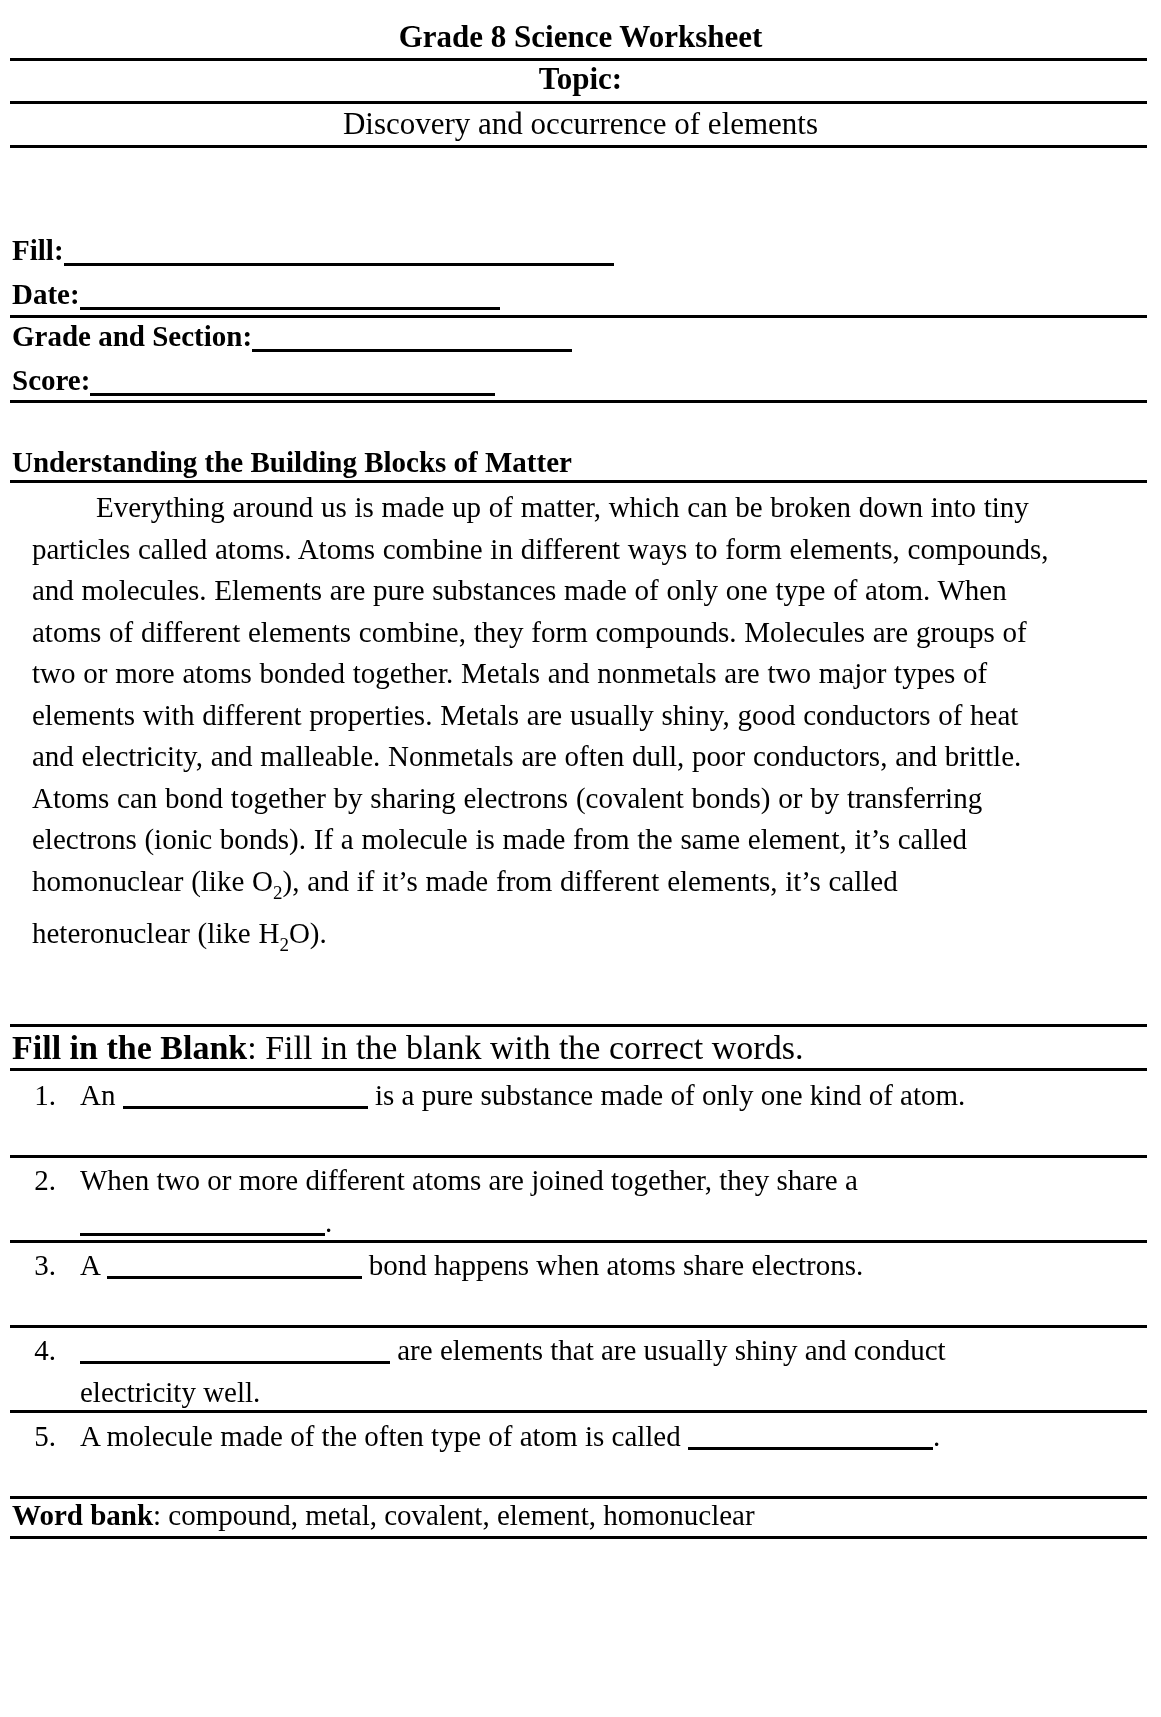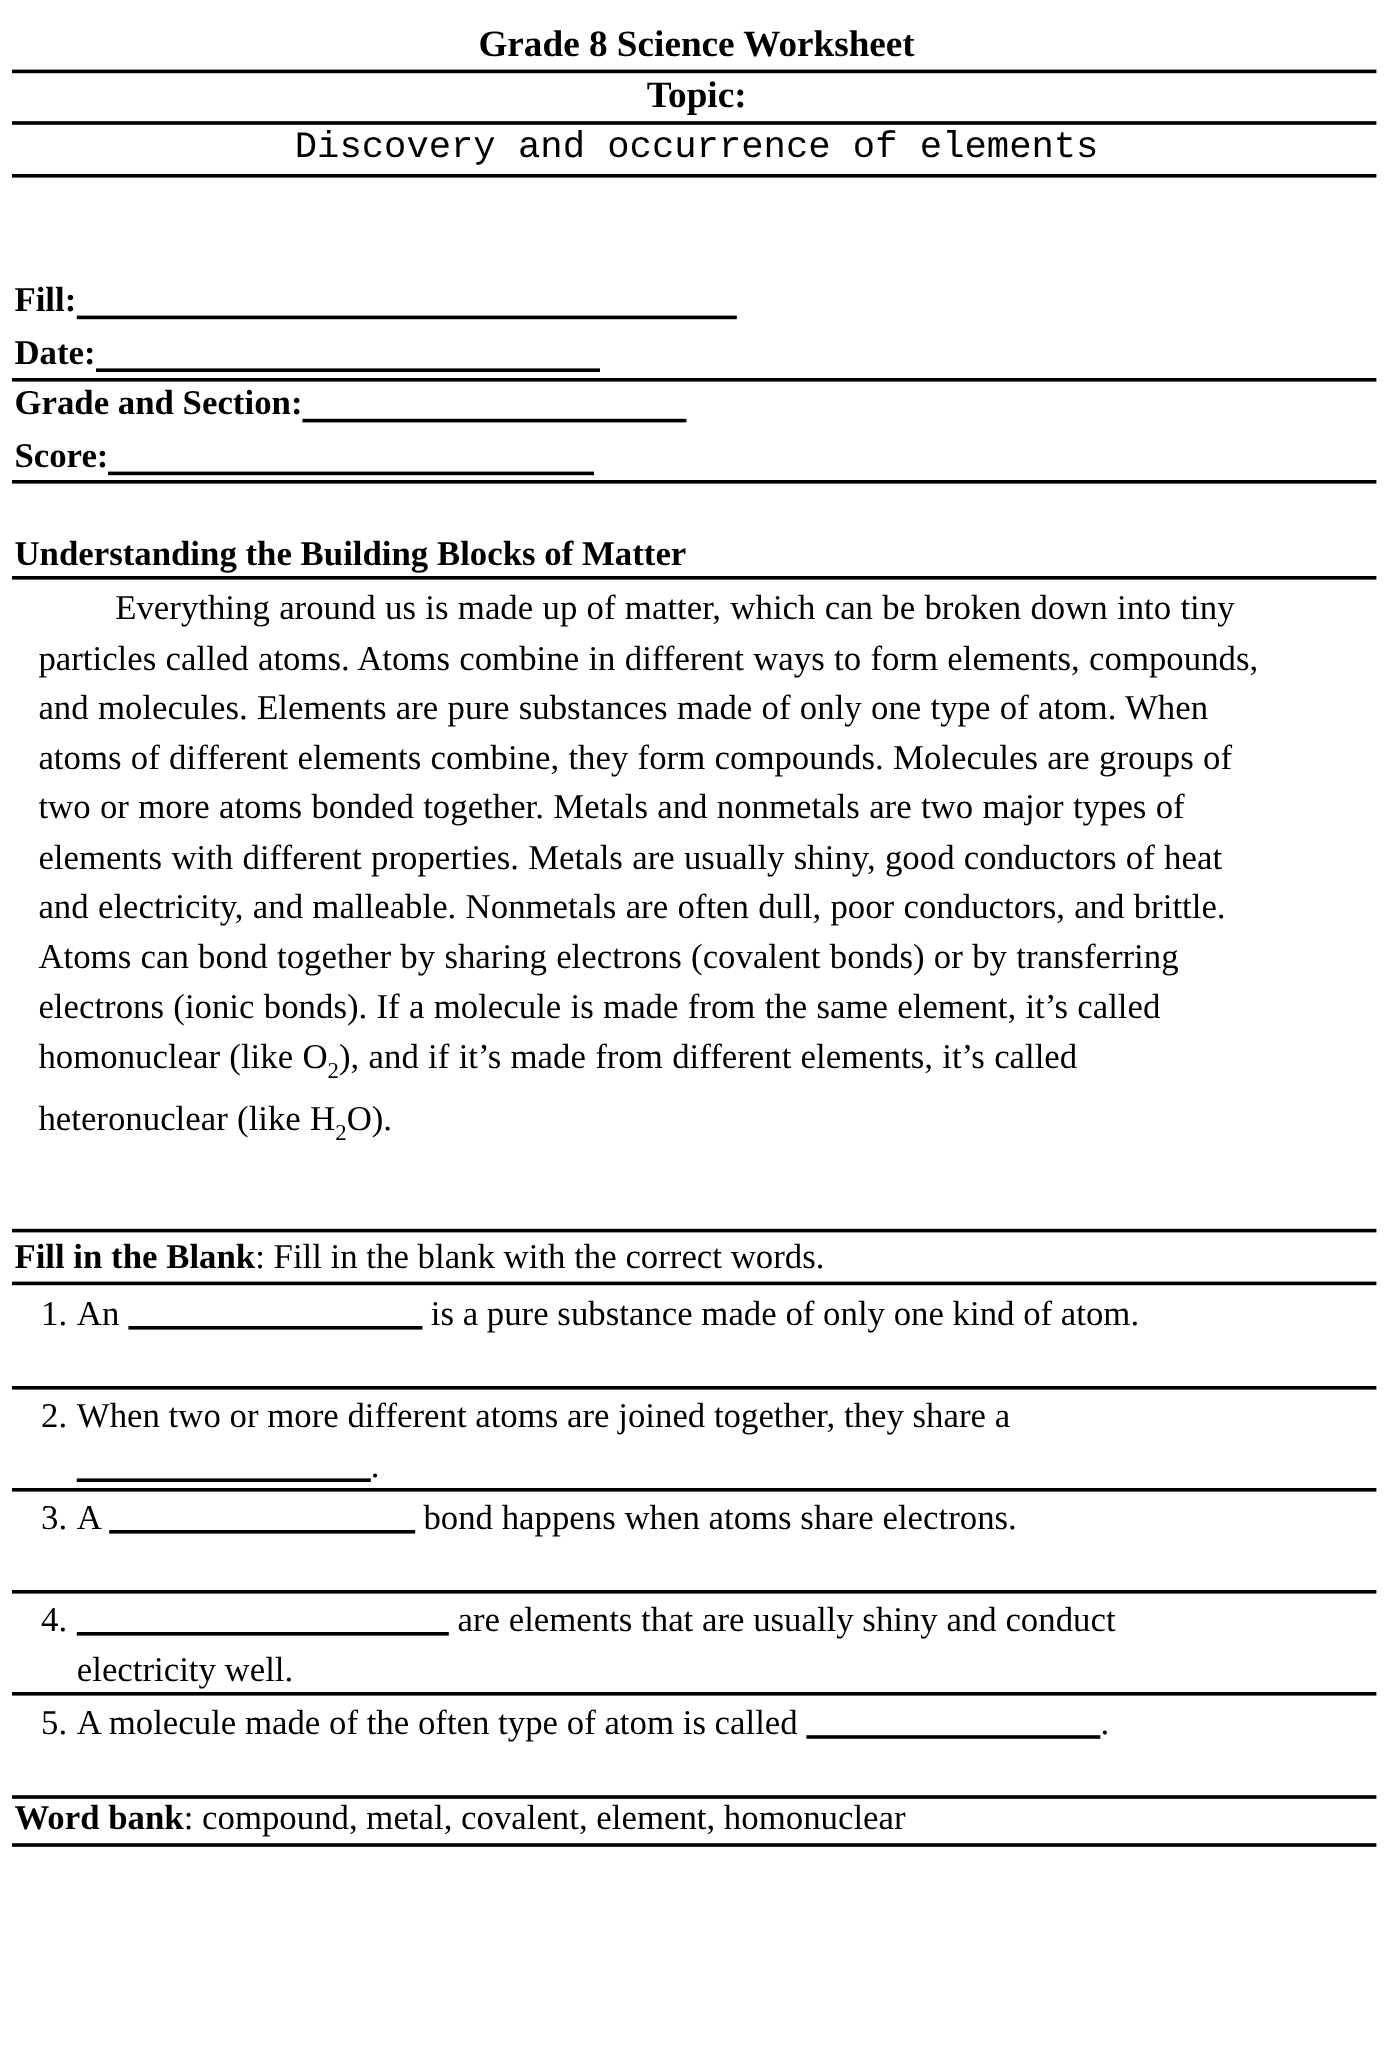--- a/index.html
+++ b/index.html
@@ -90,41 +90,41 @@
   }
   .para sub {
     font-size: 19px;
     vertical-align: -0.42em;
   }
 
   
   .fib-head {
     position: absolute;
     left: 12px;
-    font-size: 29px;
+    font-size: 34px;
     line-height: 32px;
     white-space: nowrap;
   }
   .fib-head b { font-weight: bold; }
 
   
   .q {
     position: absolute;
     font-size: 29px;
     line-height: 41.5px;
   }
   .q .num {
     position: absolute;
     left: 0;
     top: 0;
     width: 44px;
     text-align: right;
   }
   .q .qtext {
-    margin-left: 52px;
+    margin-left: 68px;
     display: block;
   }
   .ublank {
     display: inline-block;
     border-bottom: 3px solid #000;
     height: 25px;
     vertical-align: -4px;
   }
 
   
@@ -141,21 +141,21 @@
 <body>
 
 <div class="page">
 
   <div class="hdr-line hdr-bold" style="top:20px;">Grade 8 Science Worksheet</div>
   <div class="rule" style="top:58px;"></div>
 
   <div class="hdr-line hdr-bold" style="top:62px;">Topic:</div>
   <div class="rule" style="top:101px;"></div>
 
-  <div class="hdr-line" style="top:107px;font-family:Liberation Mono, monospace;">Discovery and occurrence of elements</div>
+  <div class="hdr-line" style="top:107px;">Discovery and occurrence of elements</div>
   <div class="rule" style="top:145px;"></div>
 
   <div class="field" style="top:234px;">
     <span class="lbl">Fill:</span>
     <span class="blank-inline" style="width:550px;"></span>
   </div>
 
   <div class="field" style="top:278px;">
     <span class="lbl">Date:</span>
     <span class="blank-inline" style="width:420px;"></span>

